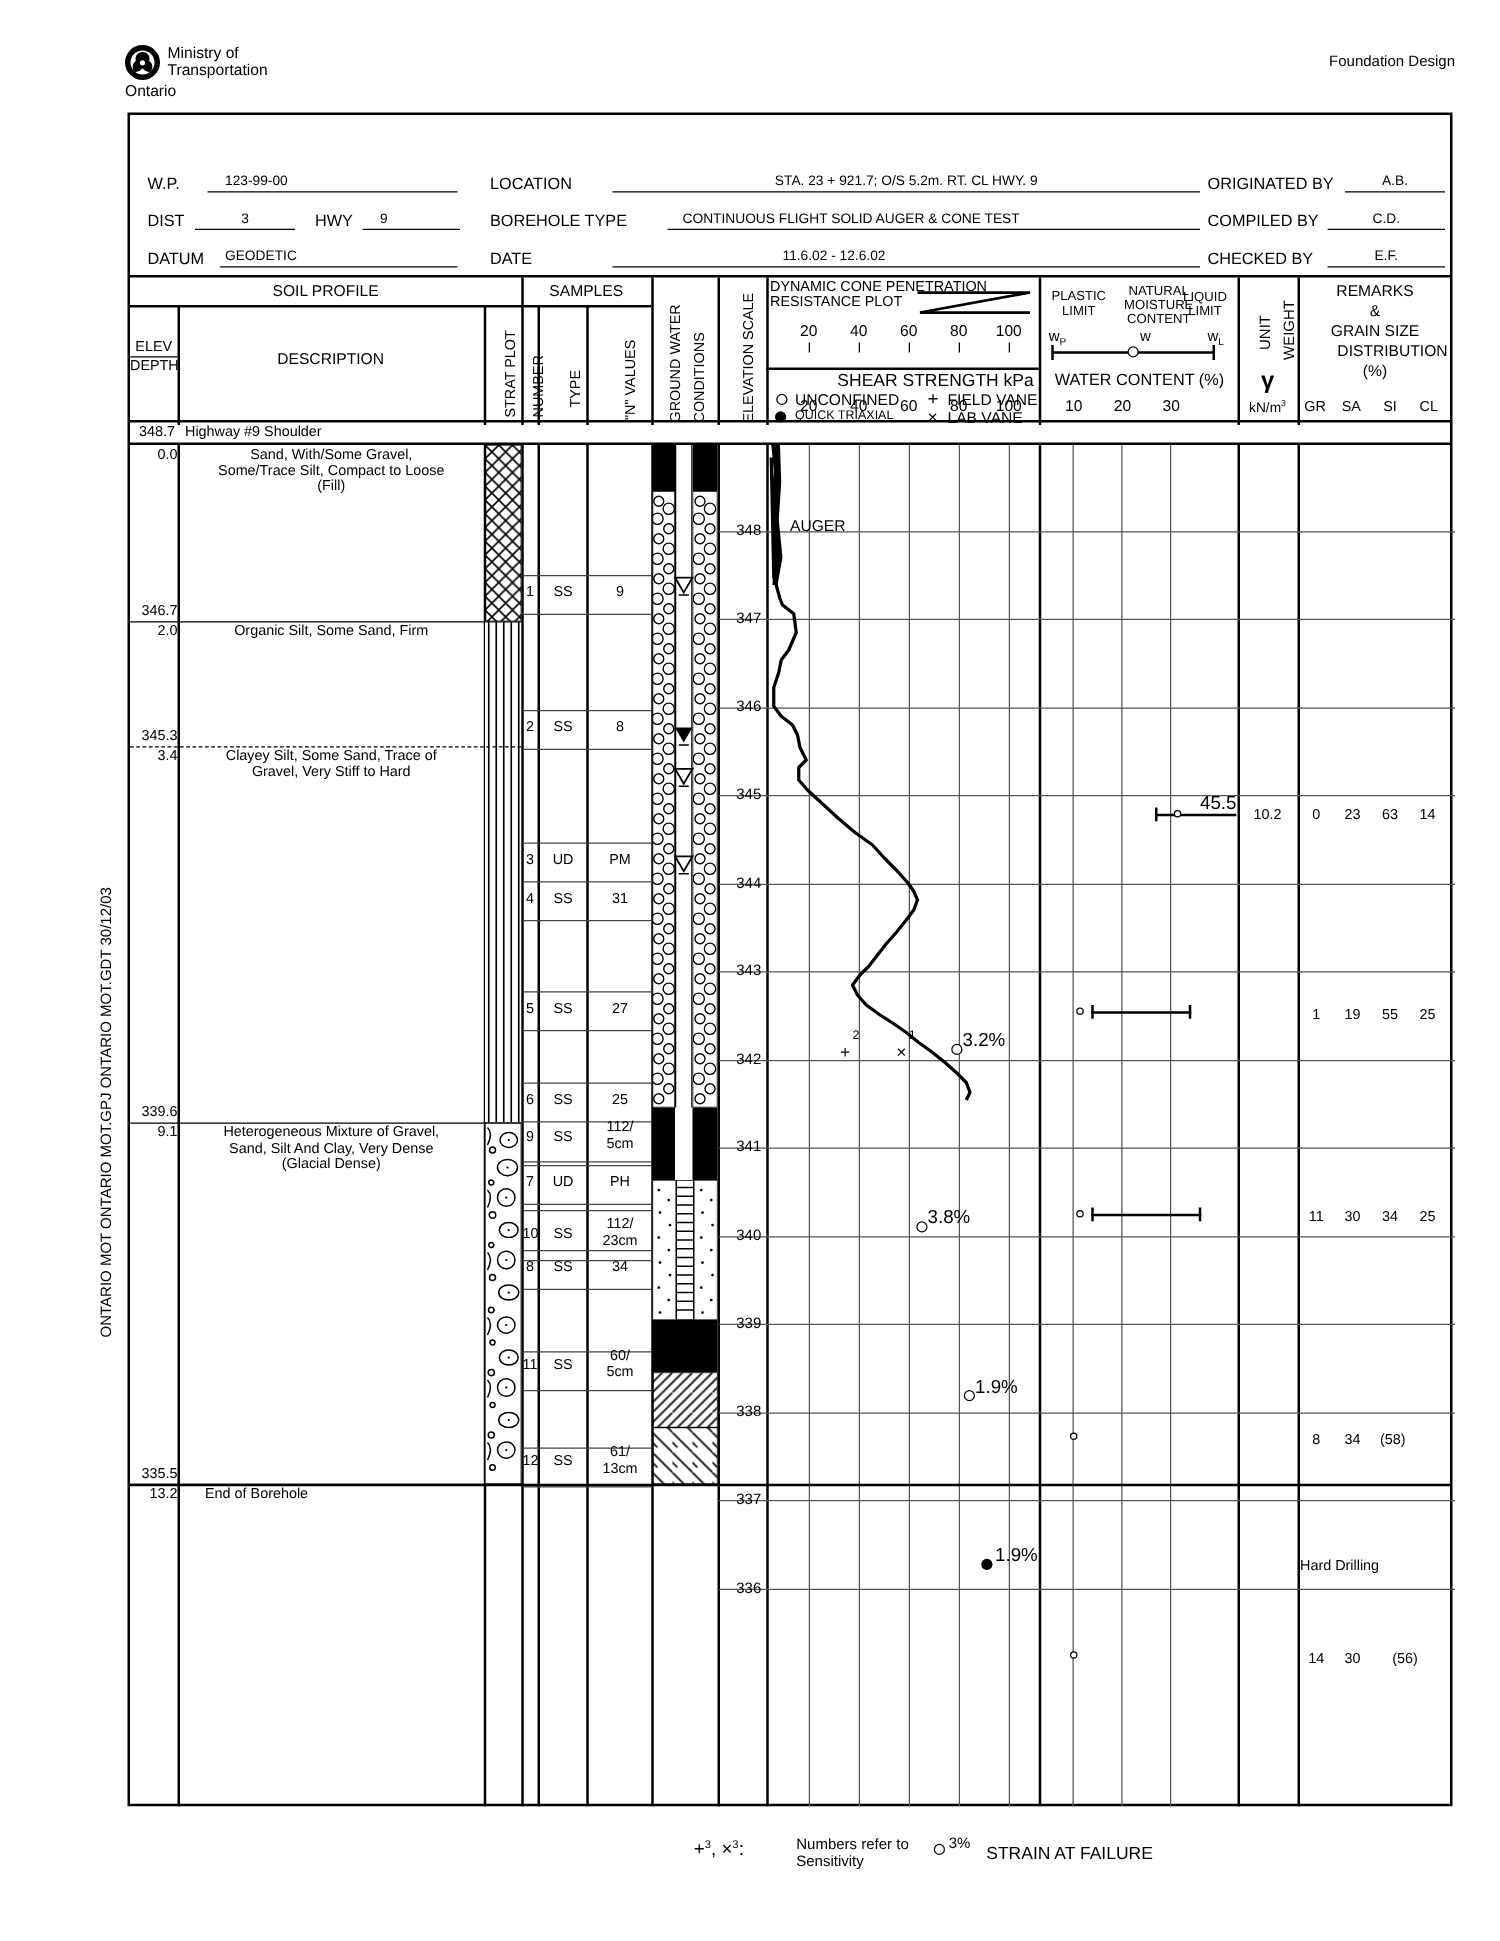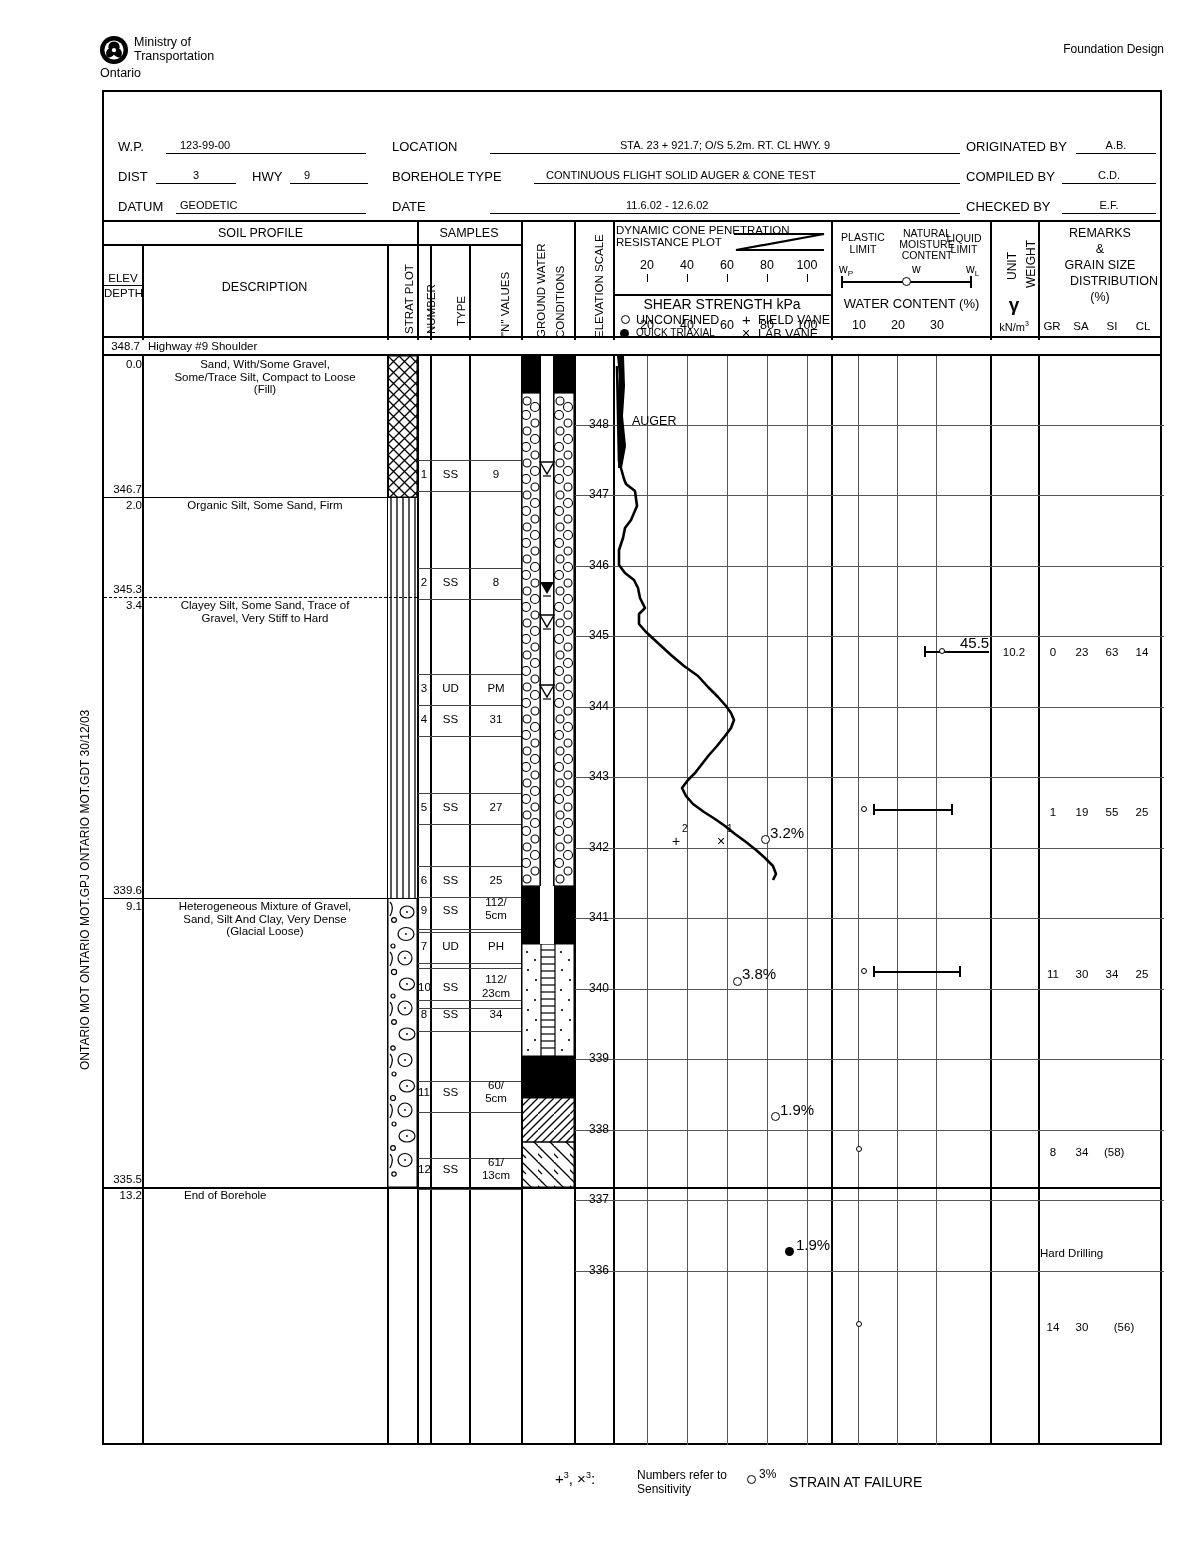--- a/index.html
+++ b/index.html
@@ -214,21 +214,21 @@
     <div class="chdr" style="left:568px;top:36px;width:30px;">40</div>
     <div class="chdr" style="left:608px;top:36px;width:30px;">60</div>
     <div class="chdr" style="left:648px;top:36px;width:30px;">80</div>
     <div class="chdr" style="left:686px;top:36px;width:34px;">100</div>
     <div class="abs" style="left:543px;top:52px;width:1.2px;height:8px;background:#000;"></div>
     <div class="abs" style="left:583px;top:52px;width:1.2px;height:8px;background:#000;"></div>
     <div class="abs" style="left:623px;top:52px;width:1.2px;height:8px;background:#000;"></div>
     <div class="abs" style="left:663px;top:52px;width:1.2px;height:8px;background:#000;"></div>
     <div class="abs" style="left:703px;top:52px;width:1.2px;height:8px;background:#000;"></div>
 
-    <div class="chdr" style="left:513px;top:74px;width:210px;text-align:center;font-size:14px;">SHEAR STRENGTH kPa</div>
+    <div class="chdr" style="left:513px;top:74px;width:210px;text-align:right;font-size:14px;">SHEAR STRENGTH kPa</div>
     <div class="mk-open abs" style="left:517px;top:93px;"></div>
     <div class="chdr" style="left:532px;top:91px;width:110px;text-align:left;font-size:12.5px;">UNCONFINED</div>
     <div class="abs" style="left:638px;top:89px;font-size:15px;">+</div>
     <div class="chdr" style="left:654px;top:91px;width:110px;text-align:left;font-size:12.5px;">FIELD VANE</div>
     <div class="mk-fill abs" style="left:516px;top:107px;"></div>
     <div class="chdr" style="left:532px;top:105px;width:120px;text-align:left;font-size:10px;">QUICK TRIAXIAL</div>
     <div class="abs" style="left:638px;top:103px;font-size:14px;">×</div>
     <div class="chdr" style="left:654px;top:105px;width:110px;text-align:left;font-size:12.5px;">LAB VANE</div>
 
     <div class="chdr" style="left:730px;top:10px;width:58px;font-size:10.5px;line-height:11px;">PLASTIC</div>
@@ -701,27 +701,27 @@
       <div>Clayey Silt, Some Sand, Trace of</div>
       <div>Gravel, Very Stiff to Hard</div>
     </div>
     <div class="elev" style="left:-8px;top:528px;">339.6</div>
     <div class="sep" style="left:0;top:542px;width:313px;"></div>
 
     <div class="depth" style="left:-8px;top:544px;">9.1</div>
     <div class="desc" style="left:40px;top:544px;width:242px;">
       <div>Heterogeneous Mixture of Gravel,</div>
       <div>Sand, Silt And Clay, Very Dense</div>
-      <div>(Glacial Loose)</div>
+      <div>(Glacial Dense)</div>
     </div>
     <div class="elev" style="left:-8px;top:817px;">335.5</div>
     <div class="sep" style="left:0;top:831px;width:313px;"></div>
 
     <div class="depth" style="left:-8px;top:833px;">13.2</div>
-    <div class="desc" style="left:40px;top:833px;width:279px;text-align:left;padding-left:40px;">
+    <div class="desc" style="left:40px;top:833px;width:279px;text-align:left;padding-left:20px;">
       <div>End of Borehole</div>
     </div>
 
     <div class="srow-line" style="left:314px;width:103px;top:104px;"></div>
     <div class="srow-line" style="left:314px;width:103px;top:135px;"></div>
     <div class="scell" style="left:314px;top:112px;width:12px;">1</div>
     <div class="scell" style="left:328px;top:112px;width:37px;">SS</div>
     <div class="scell" style="left:367px;top:112px;width:50px;">9</div>
 
     <div class="srow-line" style="left:314px;width:103px;top:212px;"></div>

